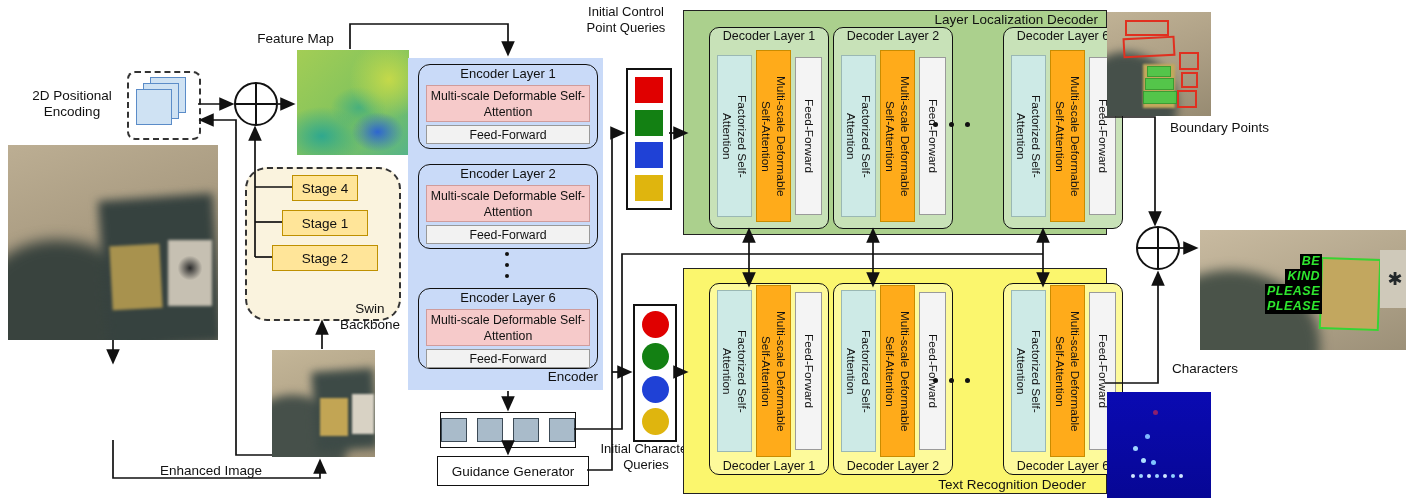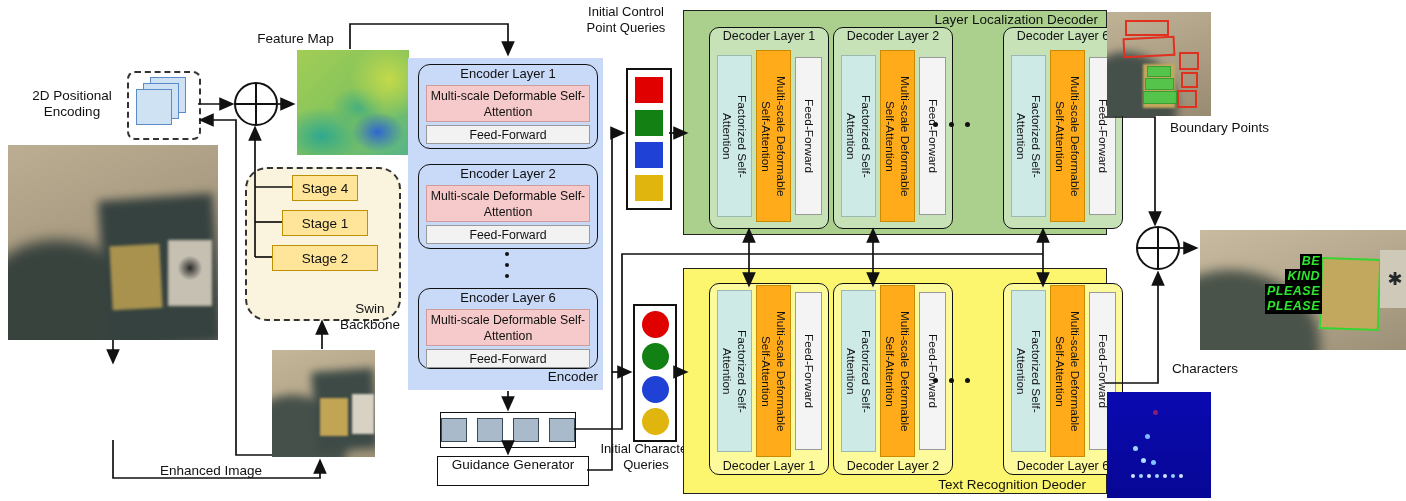--- a/index.html
+++ b/index.html
@@ -42,21 +42,21 @@
   .dotcol{position:absolute;left:505px;top:252px;display:flex;flex-direction:column;gap:7px;}
   .dotcol i{width:4px;height:4px;border-radius:50%;background:#111;}
   .dotrow{position:absolute;display:flex;gap:11px;}
   .dotrow i{width:5px;height:5px;border-radius:50%;background:#111;}
 
   
   #tokens{left:440px;top:412px;width:134px;height:34px;background:#fff;border:1.5px solid #111;
           display:flex;align-items:center;justify-content:center;gap:10px;}
   .tok{width:24px;height:22px;background:#a9bbca;border:1.5px solid #3c4a56;}
   #gg{left:437px;top:456px;width:150px;height:28px;background:#fff;border:1.5px solid #111;
-      display:flex;justify-content:center;font-size:13.5px;}
+      display:flex;align-items:center;justify-content:center;font-size:13.5px;}
 
   
   .qbox{position:absolute;background:#fff;border:2px solid #111;display:flex;flex-direction:column;
         align-items:center;justify-content:space-evenly;}
   .qsq{width:28px;height:26px;}
   .qci{width:27px;height:27px;border-radius:50%;}
   .q-red{background:#e00000;} .q-green{background:#138013;}
   .q-blue{background:#1f41d6;} .q-yellow{background:#dfb50e;}
 
   

